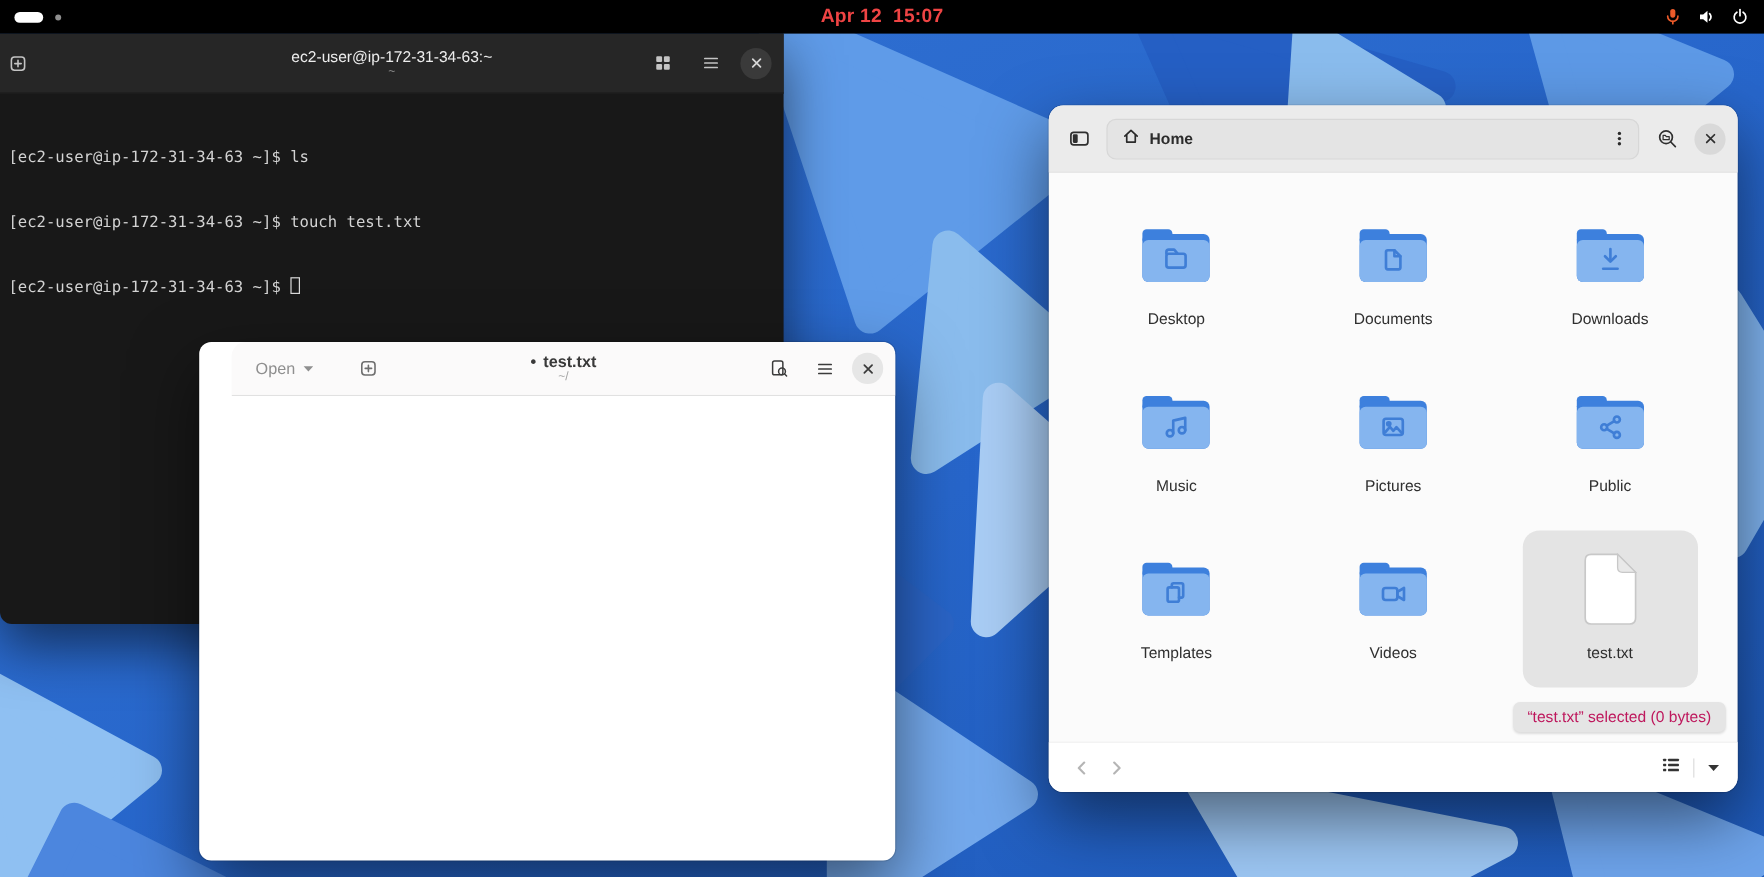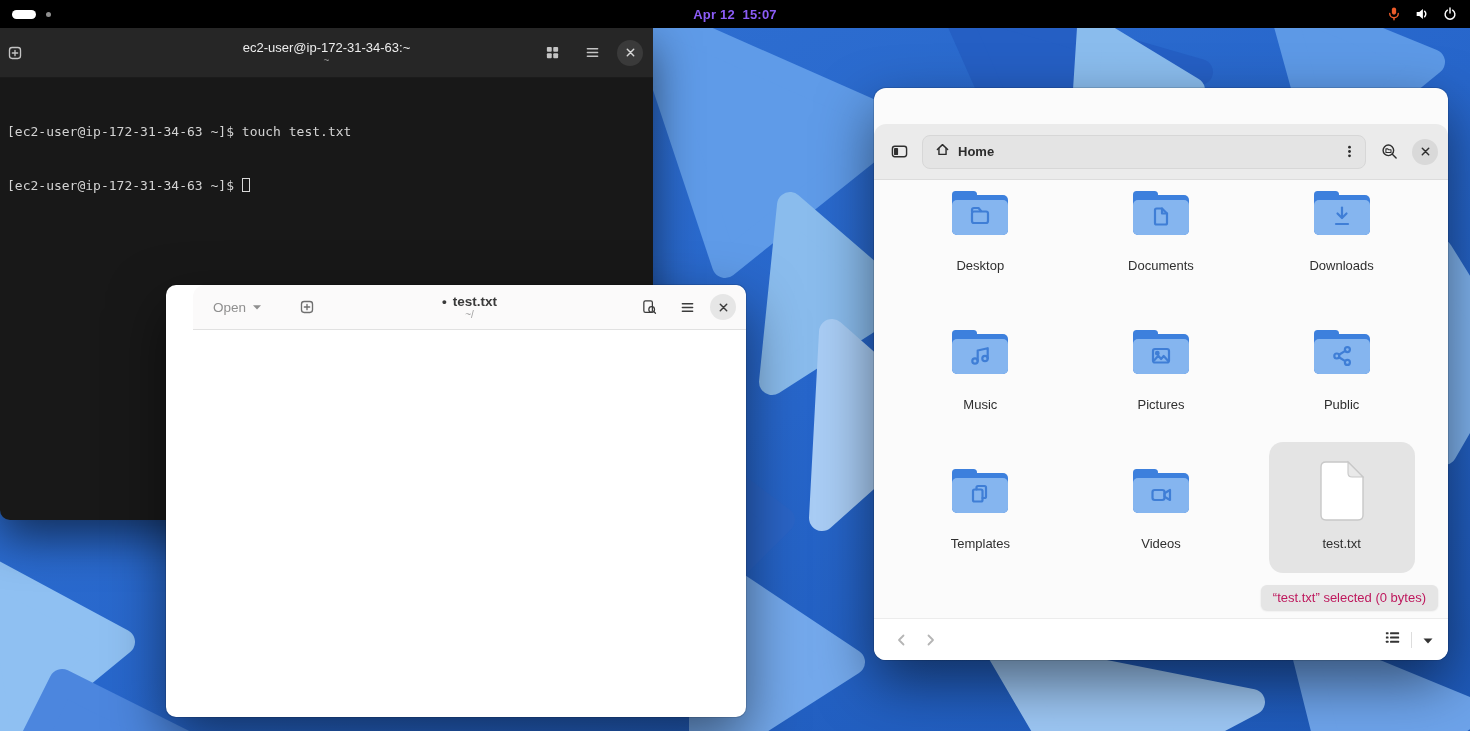--- a/index.html
+++ b/index.html
@@ -7,21 +7,21 @@
   body { position:relative; font-family:"Liberation Sans", sans-serif; background:#2d6cd0; }
 
   
   .wallpaper { position:absolute; inset:0; z-index:0; }
 
   
   .topbar { position:absolute; top:0; left:0; width:1470px; height:28px; background:#000; z-index:60;
             display:flex; align-items:center; padding:0 12px; }
   .ws-pill { width:24px; height:9px; border-radius:5px; background:#ffffff; }
   .ws-dot  { width:5px; height:5px; border-radius:50%; background:#8f8f8f; margin-left:10px; }
-  .clock { position:absolute; left:50%; transform:translateX(-50%); color:#8b5cf6; font-size:13px;
+  .clock { position:absolute; left:50%; transform:translateX(-50%); color:#ef4444; font-size:16px;
            font-weight:700; white-space:pre; letter-spacing:.2px; }
   .status-icons { margin-left:auto; display:flex; align-items:center; gap:12px; }
   .status-icons .sicon { display:flex; align-items:center; justify-content:center; }
 
   
   .icon-btn { display:flex; align-items:center; justify-content:center; width:30px; height:30px;
               border-radius:6px; cursor:default; }
   .circle-btn { width:26px; height:26px; border-radius:50%; display:flex; align-items:center; justify-content:center; }
 
   
@@ -61,21 +61,21 @@
   .e-close { background:#e6e6e6; color:#3b3b3b; }
   .e-body { padding:14px 0 0 15px; font-family:"DejaVu Sans Mono", monospace; font-size:13px;
             line-height:22px; color:#454545; }
   .misspelled { text-decoration:underline; text-decoration-style:wavy; text-decoration-color:#e23a3a;
                 text-decoration-thickness:1px; text-underline-offset:3px; }
 
   
   .files { position:absolute; left:874px; top:88px; width:574px; height:572px; z-index:20;
            background:#fbfbfb; border-radius:12px; box-shadow:0 22px 55px rgba(0,0,0,.5), 0 0 0 1px rgba(0,0,0,.12); }
   .f-header { height:56px; background:#ebebeb; border-radius:12px 12px 0 0; border-bottom:1px solid #dcdcdc;
-              display:flex; align-items:center; padding:0 10px; gap:8px;margin-top:36px; }
+              display:flex; align-items:center; padding:0 10px; gap:8px; }
   .f-icon { color:#2f2f2f; }
   .path-pill { flex:1; height:34px; background:#e4e4e4; border:1px solid #d7d7d7; border-radius:8px;
                display:flex; align-items:center; gap:8px; padding:0 2px 0 12px; }
   .path-label { font-size:13px; font-weight:700; color:#2c2c2c; flex:1; }
   .kebab-btn { width:28px; height:28px; display:flex; align-items:center; justify-content:center; border-radius:6px; }
   .f-close { background:#d9d9d9; color:#2e2e2e; }
 
   .f-grid { position:absolute; left:16px; right:16px; top:76px; display:grid;
             grid-template-columns:1fr 1fr 1fr; row-gap:8px; justify-items:center; }
   .cell { width:146px; height:131px; border-radius:14px; display:flex; flex-direction:column;
@@ -184,20 +184,21 @@
         </svg>
       </span>
       <span class="circle-btn t-close">
         <svg viewBox="0 0 12 12" width="11" height="11" stroke="currentColor" stroke-width="1.6" stroke-linecap="round">
           <path d="M2.5 2.5 l7 7 M9.5 2.5 l-7 7"></path>
         </svg>
       </span>
     </div>
   </div>
   <div class="t-body">
+    <div class="t-line"><span>[ec2-user@ip-172-31-34-63 ~]$</span> <span>ls</span></div>
     <div class="t-line"><span>[ec2-user@ip-172-31-34-63 ~]$</span> <span>touch test.txt</span></div>
     <div class="t-line"><span>[ec2-user@ip-172-31-34-63 ~]$</span><span class="t-cursor"></span></div>
   </div>
 </div>
 
 <div class="editor">
   <div class="e-header">
     <span class="e-open">
       <span>Open</span>
       <svg viewBox="0 0 10 7" width="10" height="7" fill="currentColor">

